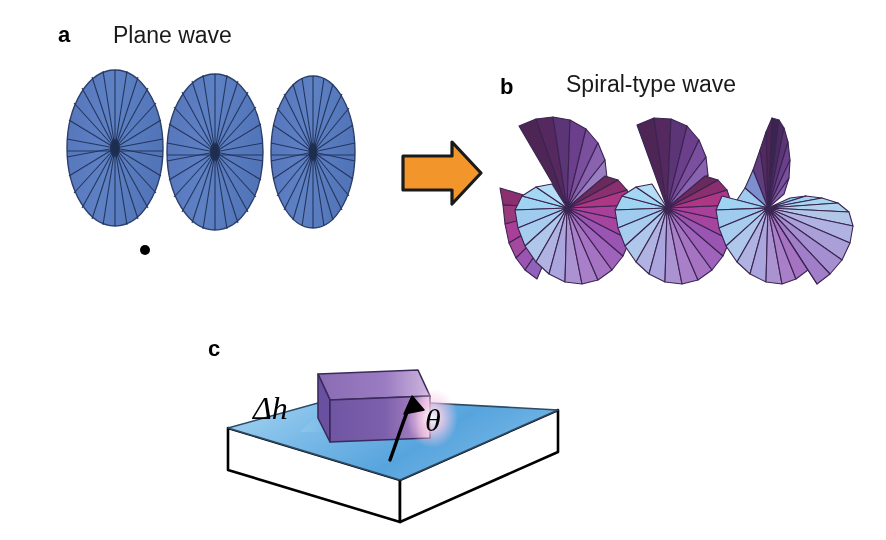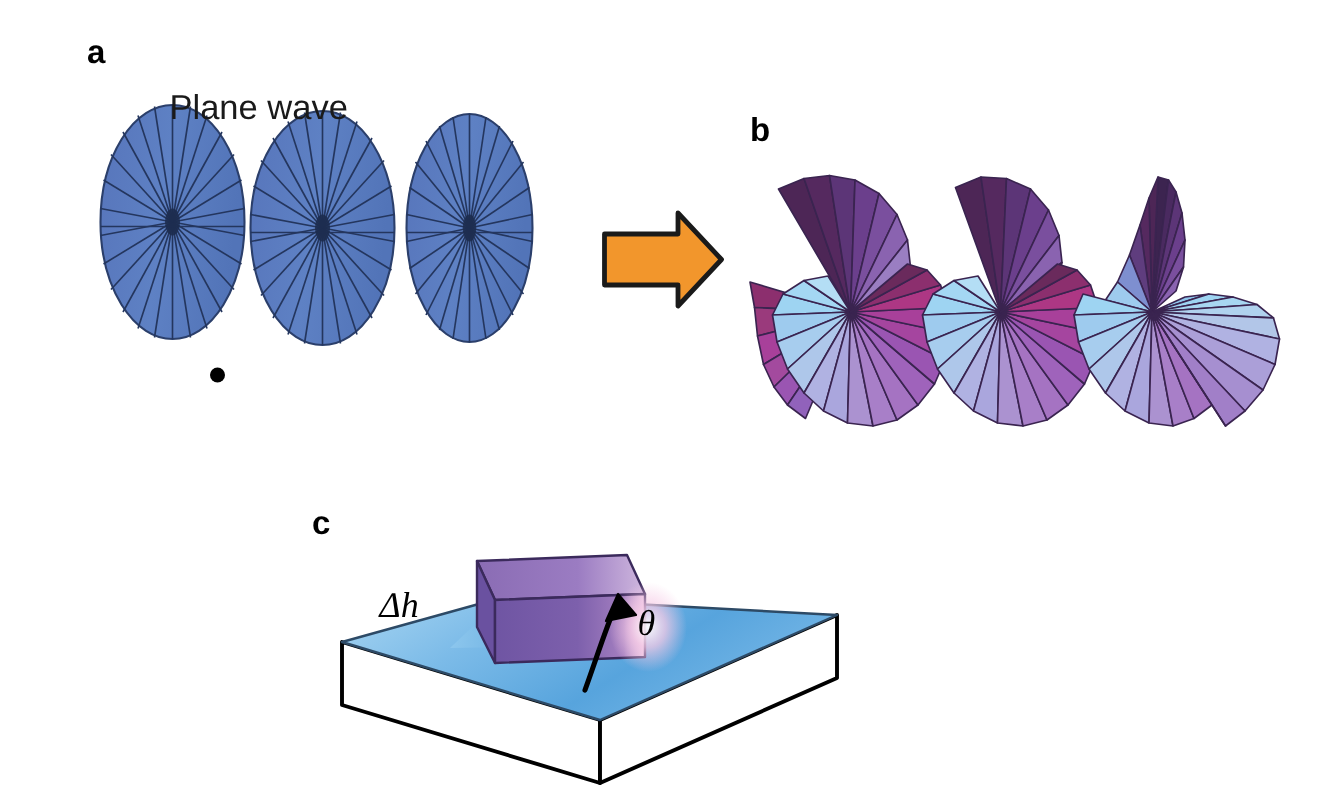--- a/index.html
+++ b/index.html
@@ -24,27 +24,26 @@
     line-height: 1;
   }
   .panel-title {
     position: absolute;
     font-family: "Liberation Sans", sans-serif;
     font-weight: normal;
     font-size: 23px;
     color: #1a1a1a;
     line-height: 1;
     white-space: nowrap;
-    margin-top: 36px;
   }
   .math-label {
     position: absolute;
     font-family: "Liberation Serif", serif;
     font-style: italic;
-    font-size: 24px;
+    font-size: 32px;
     color: #000000;
     line-height: 1;
     white-space: nowrap;
   }
   .svg-layer {
     position: absolute;
     left: 0;
     top: 0;
     width: 886px;
     height: 540px;
@@ -328,19 +327,20 @@
 
       <path d="M 390,460 C 398,438 404,418 412,400" fill="none" stroke="#000000" stroke-width="3.4" stroke-linecap="round"></path>
       <path d="M 412,396 L 404,414 L 424,410 Z" fill="#000000" stroke="#000000" stroke-width="1.5" stroke-linejoin="round"></path>
     </g>
   </svg>
 
   <div class="panel-letter" style="left:58px; top:24px;">a</div>
   <div class="panel-title" style="left:113px; top:24px;">Plane wave</div>
 
   <div class="panel-letter" style="left:500px; top:76px;">b</div>
+  <div class="panel-title" style="left:566px; top:73px;">Spiral-type wave</div>
 
   <div class="panel-letter" style="left:208px; top:338px;">c</div>
 
   <div class="math-label" style="left:253px; top:392px;">Δh</div>
   <div class="math-label" style="left:425px; top:404px;">θ</div>
 
 </div>
 
 </body></html>

